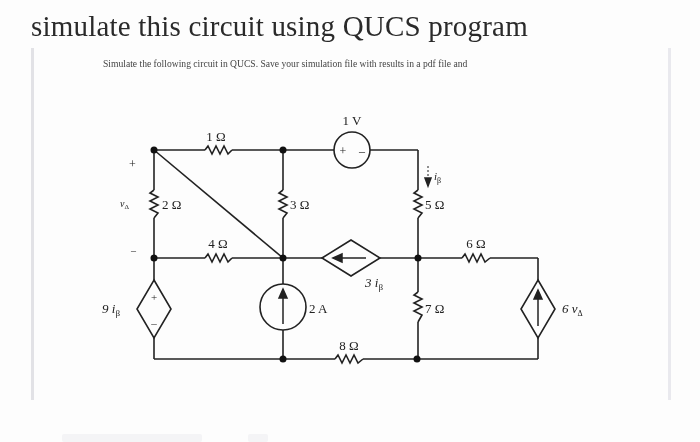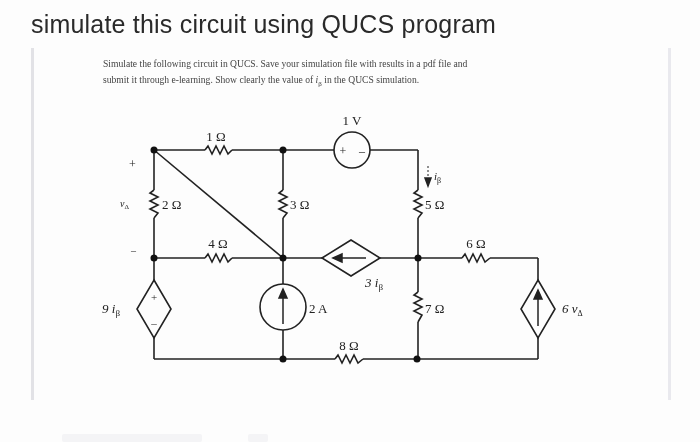--- a/index.html
+++ b/index.html
@@ -2,22 +2,22 @@
 <html><head>
 <meta charset="utf-8">
 <style>
   html, body { margin:0; padding:0; }
   body {
     width:700px; height:442px; background:#fdfdfd; position:relative; overflow:hidden;
     font-family:"Liberation Sans", sans-serif;
   }
   .question-title {
     position:absolute; left:31px; top:10px;
-    font-family:Liberation Sans, sans-serif;
-    font-size:25px; color:#2a2a2a; letter-spacing:0.2px; white-space:nowrap;
+    font-family:Liberation Serif, serif;
+    font-size:29px; color:#2a2a2a; letter-spacing:0.2px; white-space:nowrap;
   }
   .quote-block {
     position:absolute; left:31px; top:48px; width:634px; height:352px;
     border-left:3px solid #e2e2e6; border-right:3px solid #e9e9ee;
   }
   .instructions {
     position:absolute; left:70px; top:56px; width:560px;
     font-family:"Liberation Serif", serif; font-size:9.6px; line-height:16px; color:#444;margin-left:33px;
   }
   .instructions i { font-style:italic; }
@@ -34,21 +34,20 @@
 </style>
 </head>
 <body>
 
 <div class="question-title">simulate this circuit using QUCS program</div>
 
 <div class="quote-block"></div>
 
 <div class="instructions">
   <div>Simulate the following circuit in QUCS. Save your simulation file with results in a pdf file and</div>
-  <div><span>submit it through e-learning. Show clearly the value of </span><i>i</i><sub style="font-size:7px">β</sub><span>  in the QUCS simulation.</span></div>
 </div>
 
 <svg class="circuit" width="700" height="442" viewBox="0 0 700 442">
   <g stroke="#222" stroke-width="1.6" fill="none">
 
     <line x1="154" y1="150" x2="205" y2="150"></line>
 
     <polyline points="205,150 208,146 212,154 216,146 220,154 224,146 228,154 232,150"></polyline>
     <line x1="232" y1="150" x2="283" y2="150"></line>
 

